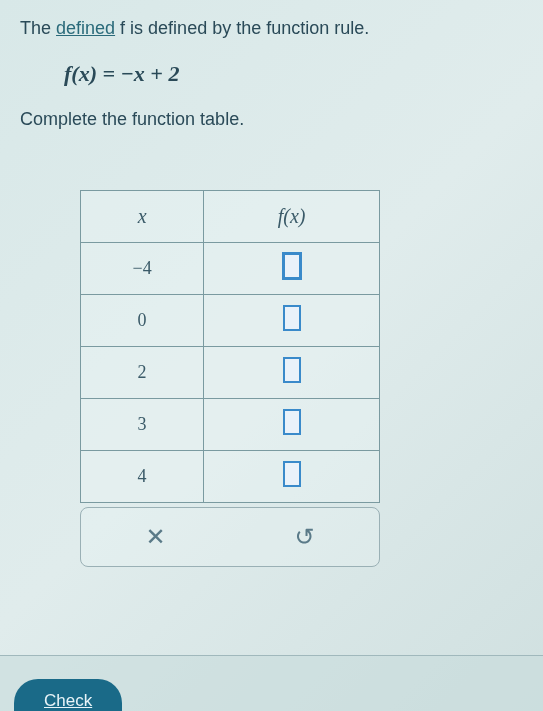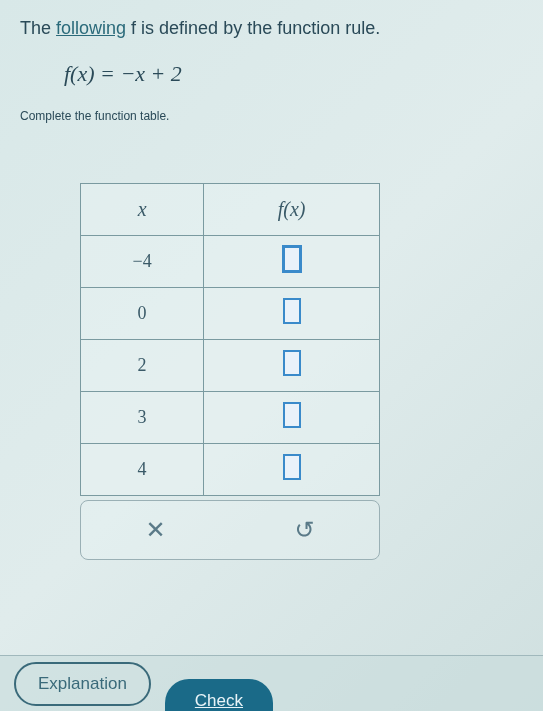--- a/index.html
+++ b/index.html
@@ -24,23 +24,24 @@
       text-decoration: underline;
       color: #2a6a7a;
     }
     .formula {
       font-size: 22px;
       font-style: italic;
       font-family: 'Times New Roman', serif;
       margin-left: 44px;
       margin-bottom: 22px;
       color: #2a4a58;
+      font-weight: bold;
     }
     .instruction {
-      font-size: 12px;
+      font-size: 18px;
       color: #2a4a58;
       margin-bottom: 60px;
     }
     .table-wrap {
       margin-left: 60px;
       width: 300px;
     }
     table.func-table {
       border-collapse: collapse;
       width: 100%;
@@ -118,21 +119,21 @@
       position: relative;
       top: 14px;
       text-decoration: underline;
     }
   </style>
 </head>
 <body>
 
 <div class="content">
   <p class="prompt-line">
-    <span>The </span><span class="underline-link">following</span><span> f is defined by the function rule.</span>
+    <span>The </span><span class="underline-link">defined</span><span> f is defined by the function rule.</span>
   </p>
 
   <p class="formula">f(x) = −x + 2</p>
 
   <p class="instruction">Complete the function table.</p>
 
   <div class="table-wrap">
     <table class="func-table">
       <tbody>
           <tr>
@@ -163,15 +164,14 @@
       </table>
 
     <div class="toolbar">
       <span class="tool-btn">✕</span>
       <span class="tool-btn">↺</span>
     </div>
   </div>
 </div>
 
 <div class="bottom-bar">
-  <button class="explanation-btn">Explanation</button>
   <button class="check-btn">Check</button>
 </div>
 
 </body></html>

